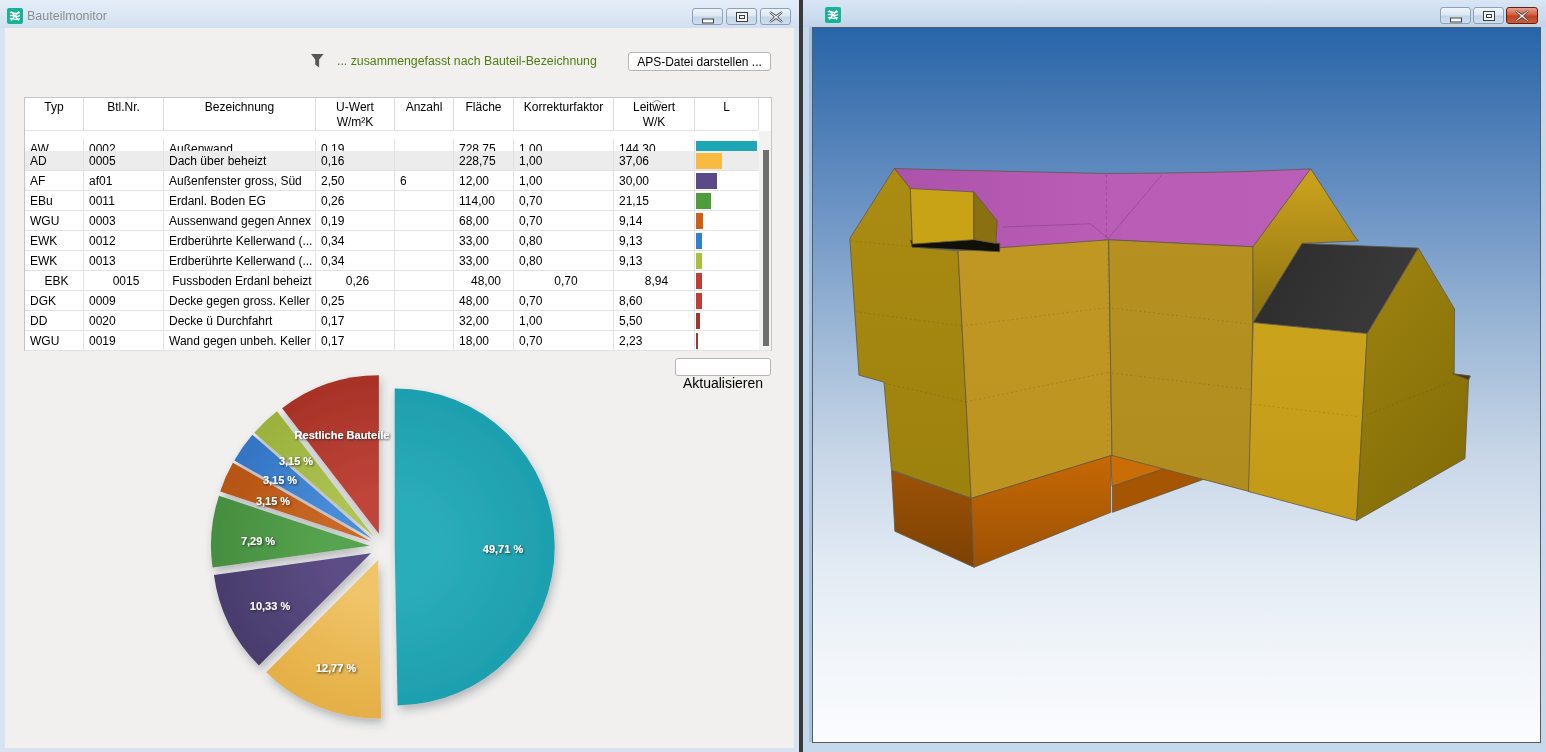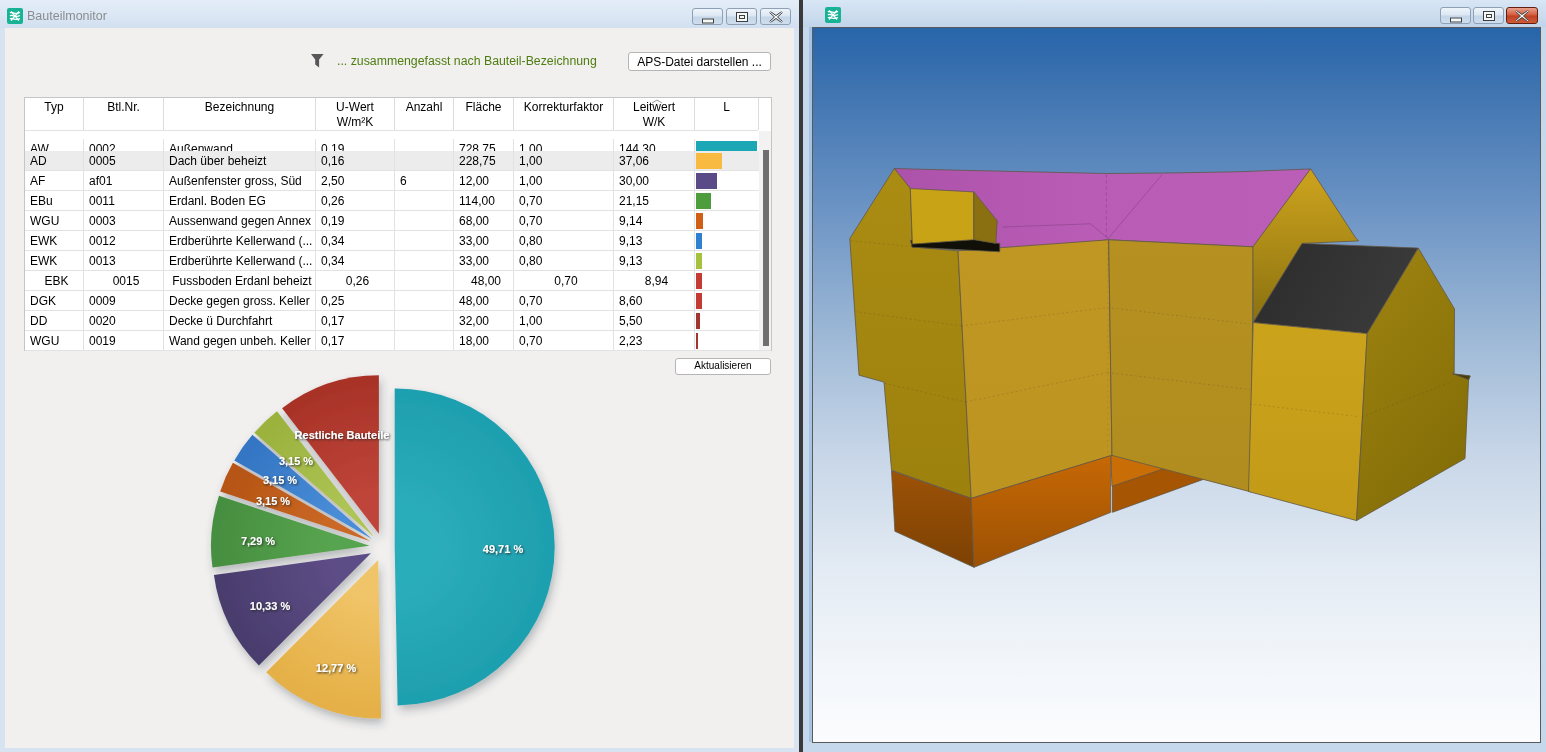--- a/index.html
+++ b/index.html
@@ -233,21 +233,21 @@
             </div>
           </div>
         </div>
     <div id="sbar">
           <div id="sthumb"></div>
         </div>
     <svg class="abs" style="left:626px;top:1px" width="12" height="5" viewBox="0 0 12 5">
           <path d="M1,4 L6,1 L11,4" stroke="#9a9a9a" stroke-width="1" fill="none"></path>
         </svg>
   </div>
-  <div class="btn" style="left:675px;top:358px;width:96px;height:17px;font-size:10px;padding-top:1px">Aktualisieren</div>
+  <div class="btn" style="left:675px;top:358px;width:96px;height:17px;font-size:14px;padding-top:16px">Aktualisieren</div>
   <svg class="abs" style="left:0px;top:360px" width="620" height="392" viewBox="0 360 620 392">
         <defs>
           <radialGradient id="pg0" cx="395" cy="547" r="158" gradientUnits="userSpaceOnUse">
             <stop offset="25%" stop-color="#2cadbb"></stop>
             <stop offset="95%" stop-color="#1fa0af"></stop>
           </radialGradient>
           <radialGradient id="pg1" cx="378" cy="560" r="158" gradientUnits="userSpaceOnUse">
             <stop offset="25%" stop-color="#f0c468"></stop>
             <stop offset="95%" stop-color="#e5b047"></stop>
           </radialGradient>

